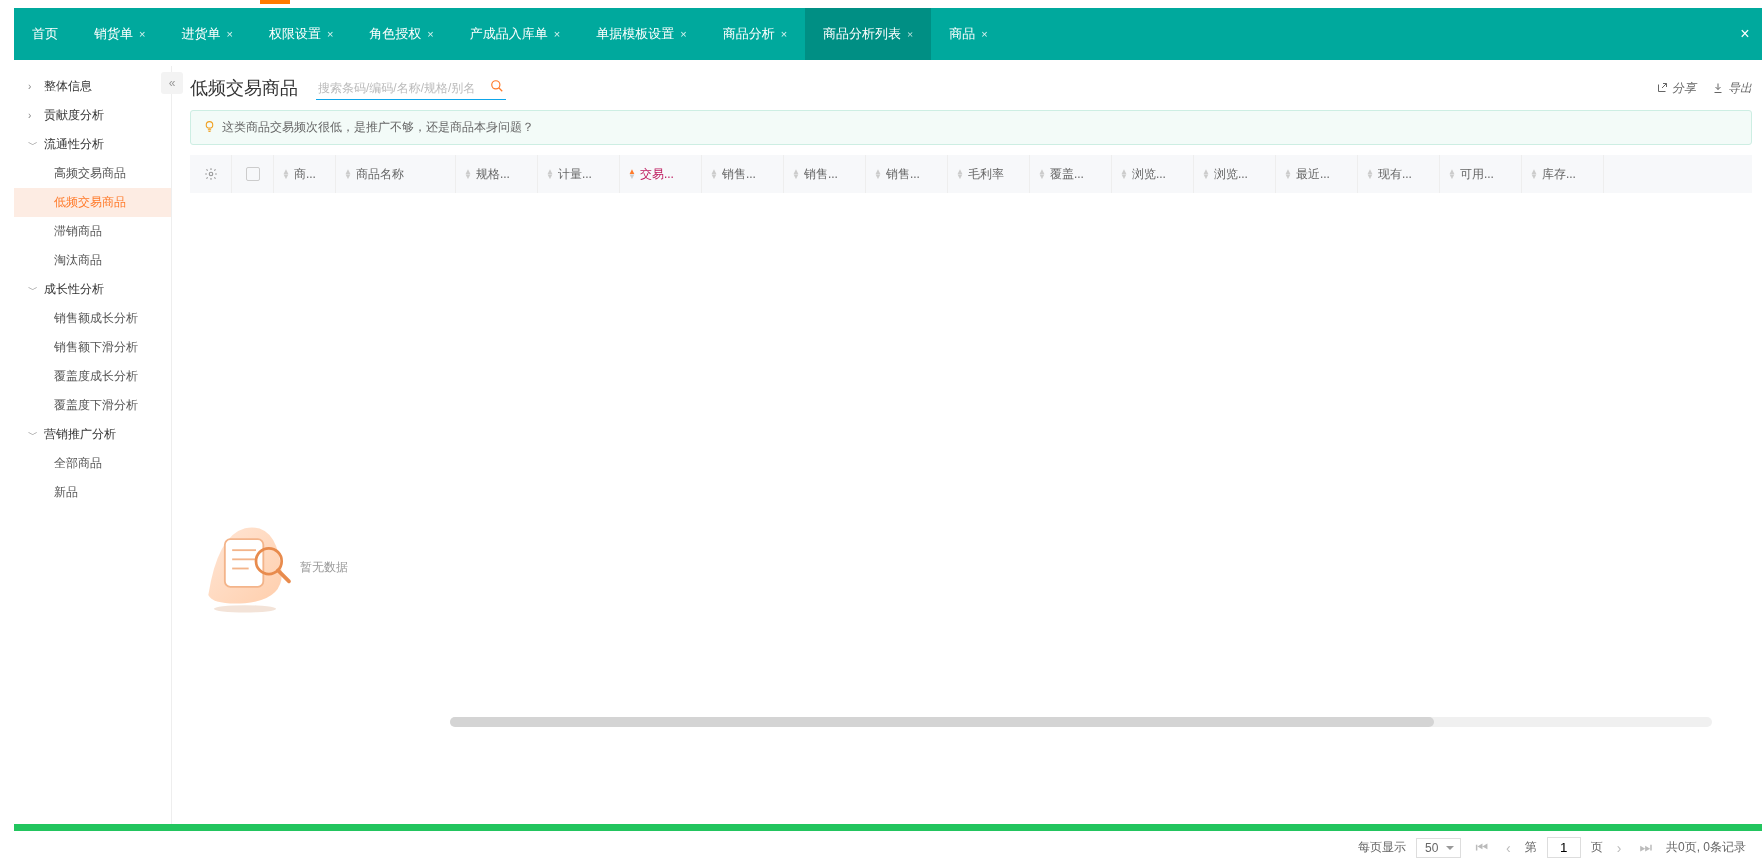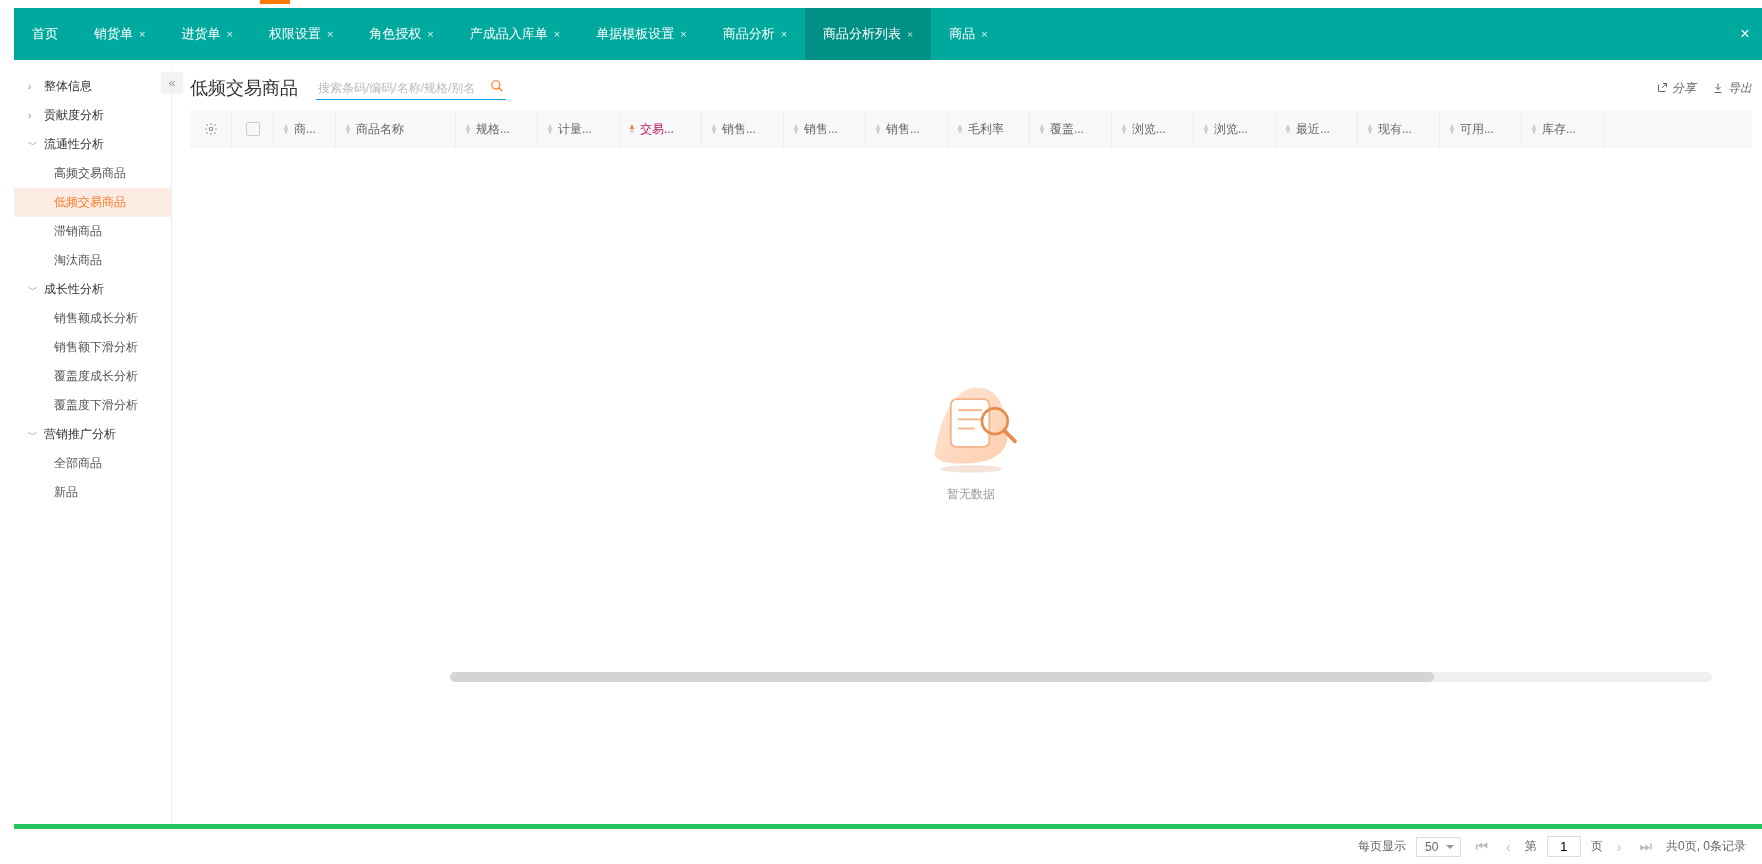--- a/index.html
+++ b/index.html
@@ -50,30 +50,30 @@
   .th { border-right:1px solid #eee; display:flex; align-items:center; padding:0 8px; color:#666; font-size:12px; position:relative; flex-shrink:0; }
   .th.gear { width:42px; justify-content:center; color:#999; cursor:pointer;}
   .th.chk { width:42px; justify-content:center; }
   .th .sort { display:flex; flex-direction:column; margin-right:4px; line-height:5px; color:#ccc; font-size:8px;}
   .th.sorted .sort .up { color:#ff7a2a; }
   .th .label { white-space:nowrap; overflow:hidden; text-overflow:ellipsis; }
   .th.sorted .label { color:#be185d; }
   .chkbox { width:14px; height:14px; border:1px solid #ccc; border-radius:2px; cursor:pointer; }
 
   
-  .empty { display:flex; flex-direction:column; align-items:center; justify-content:flex-start; padding-top:220px; height:520px;text-align:right; }
+  .empty { display:flex; align-items:center; justify-content:flex-start; padding-top:220px; height:520px;text-align:right; }
   .empty-img { width:110px; height:110px; }
   .empty-text { color:#999; font-size:12px; margin-top:8px; }
 
   
   .hscroll-track { height:10px; background:#f0f0f0; border-radius:5px; margin:4px 40px 0 260px; position:relative; }
   .hscroll-thumb { position:absolute; left:0; top:0; height:10px; width:78%; background:#d4d4d4; border-radius:5px; }
 
   
-  .footer { height:40px; border-top:5px solid #22c55e; display:flex; align-items:center; justify-content:flex-end; padding:0 16px; color:#666; font-size:12px; gap:10px; margin-left:14px;}
+  .footer { height:40px; border-top:7px solid #22c55e; display:flex; align-items:center; justify-content:flex-end; padding:0 16px; color:#666; font-size:12px; gap:10px; margin-left:14px;}
   .footer .sel { border:1px solid #ddd; padding:2px 22px 2px 8px; position:relative; cursor:pointer; }
   .footer .sel::after { content:""; position:absolute; right:6px; top:7px; border:4px solid transparent; border-top-color:#999; }
   .pg-btn { color:#bbb; cursor:pointer; padding:0 4px; font-size:14px;}
   .pg-input { width:34px; border:1px solid #ddd; text-align:center; padding:2px 0; }
 </style>
 </head>
 <body>
 
 <div class="topbar">
   <div class="orange"></div>
@@ -182,20 +182,30 @@
       <div class="hdr-btn">
         <svg width="12" height="12" viewBox="0 0 24 24" fill="none" stroke="#666" stroke-width="2">
             <path d="M12 3v12"></path>
             <path d="M7 10l5 5 5-5"></path>
             <path d="M5 21h14"></path>
           </svg>
         <span>导出</span>
       </div>
     </div>
 
+    <div class="info-banner">
+      <span class="bulb">
+        <svg width="13" height="13" viewBox="0 0 24 24" fill="none" stroke="#f0a020" stroke-width="2">
+            <circle cx="12" cy="9" r="6"></circle>
+            <path d="M9 18h6"></path>
+            <path d="M10 21h4"></path>
+          </svg>
+      </span>
+      <span>这类商品交易频次很低，是推广不够，还是商品本身问题？</span>
+    </div>
 
     <div class="table-wrap">
       <div class="thead" id="thead">
         <div class="th gear">
           <svg width="14" height="14" viewBox="0 0 24 24" fill="none" stroke="#999" stroke-width="2">
               <circle cx="12" cy="12" r="3"></circle>
               <path d="M12 2v3M12 19v3M4.2 4.2l2.1 2.1M17.7 17.7l2.1 2.1M2 12h3M19 12h3M4.2 19.8l2.1-2.1M17.7 6.3l2.1-2.1"></path>
             </svg>
         </div>
         <div class="th chk">

